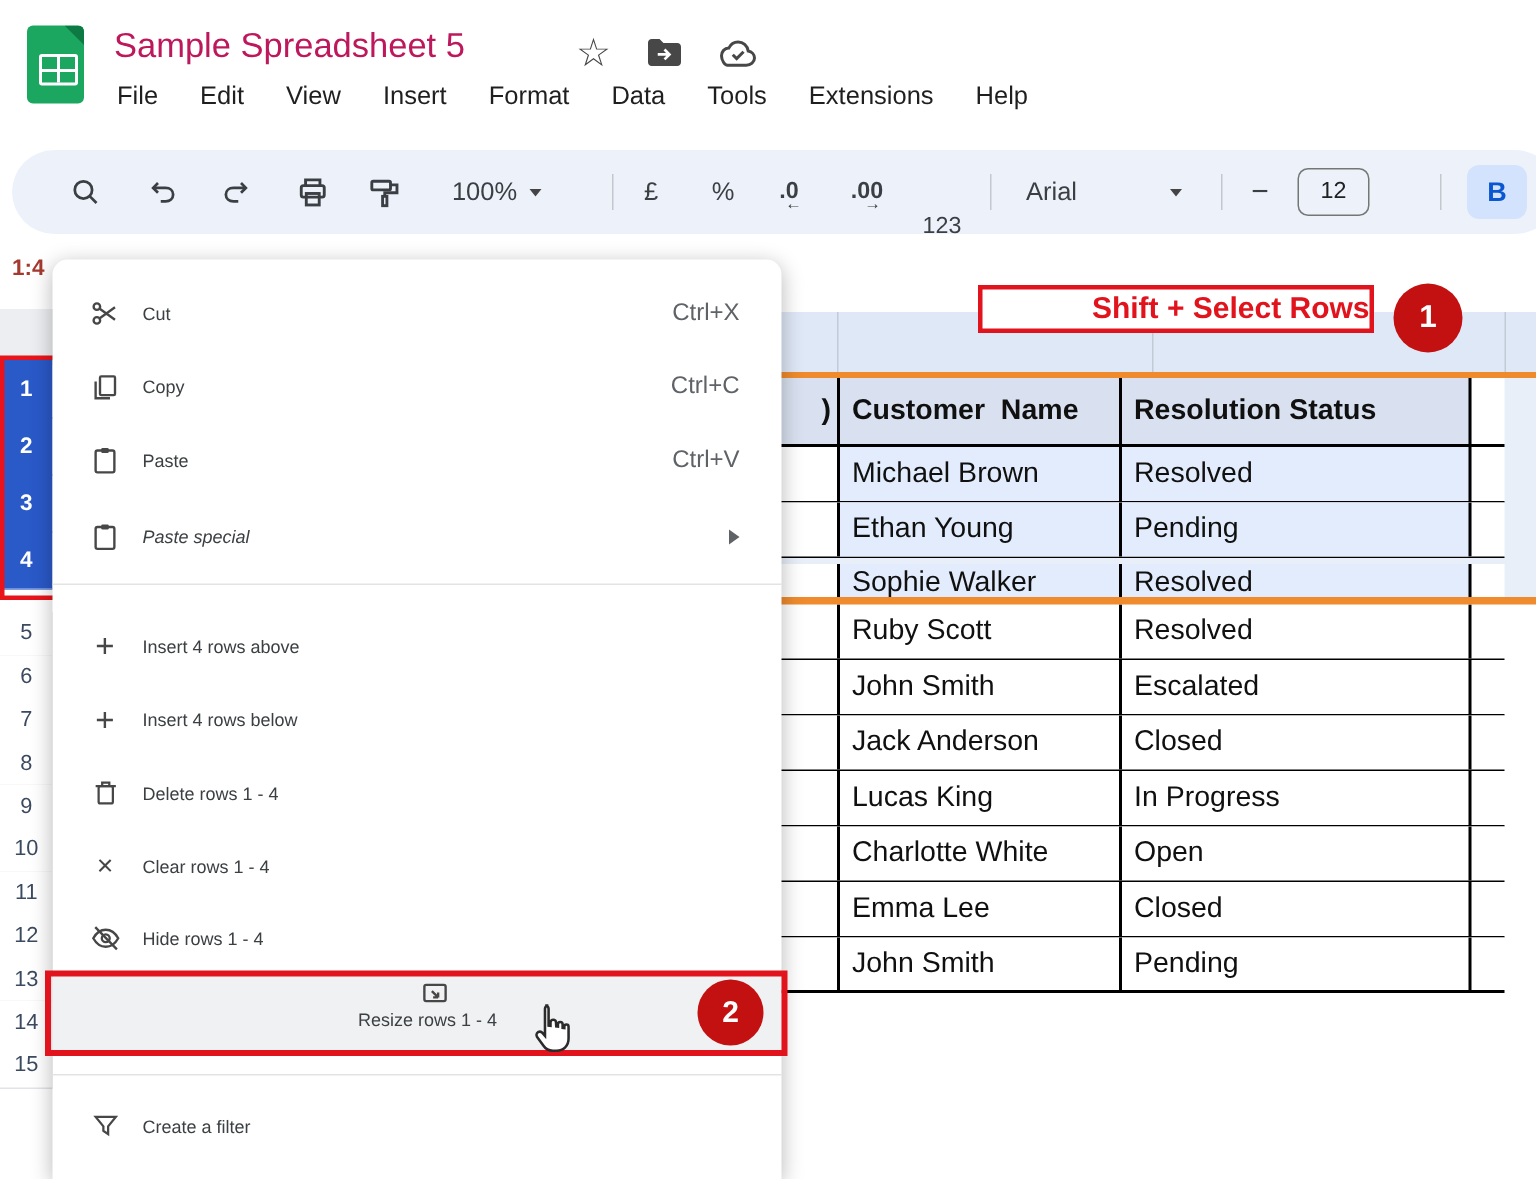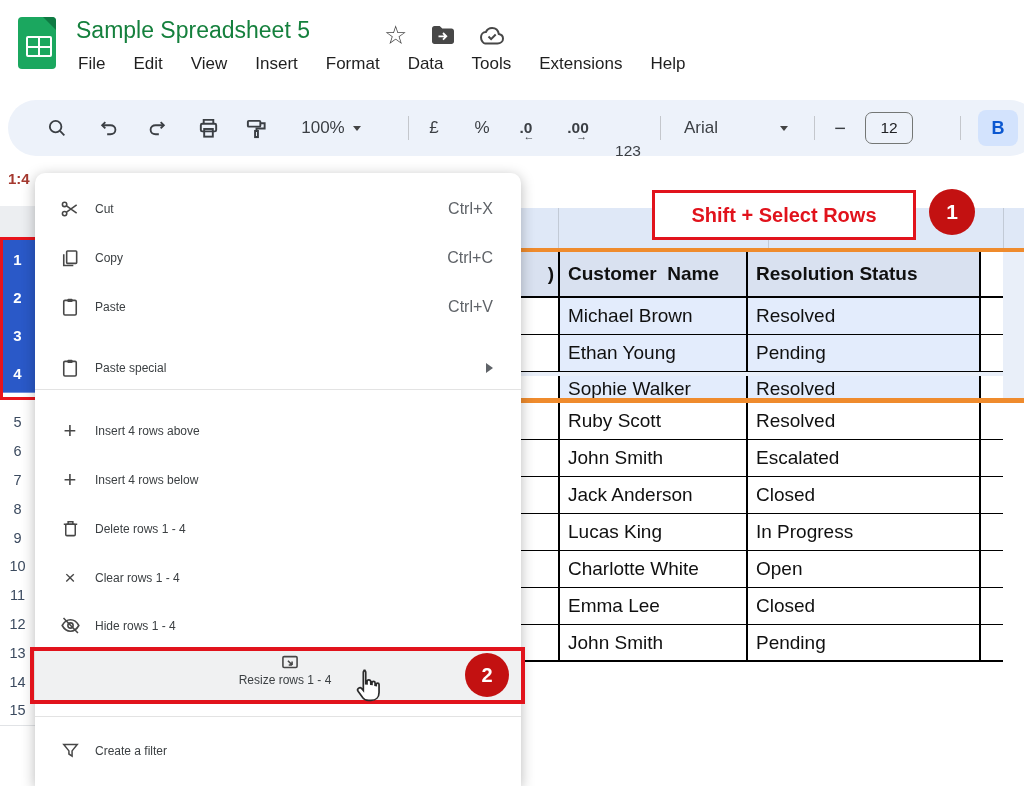--- a/index.html
+++ b/index.html
@@ -4,21 +4,21 @@
 <style>
   html,body{margin:0;padding:0;background:#fff;}
   .screen{position:relative;width:1024px;height:786px;background:#fff;overflow:hidden;
           font-family:"Liberation Sans","DejaVu Sans",sans-serif;color:#1f1f1f;}
   
   .appbar{position:absolute;left:0;top:0;width:1024px;height:96px;background:#fff;}
   .logo{position:absolute;left:18px;top:17px;width:38px;height:52px;background:#1ba75f;border-radius:4px;}
   .logo .fold{position:absolute;right:0;top:0;width:0;height:0;border-top:13px solid #0e7a43;border-left:13px solid transparent;border-top-right-radius:4px;}
   .logo .grid{position:absolute;left:8px;top:19px;width:22px;height:17px;border:2px solid #fff;border-radius:2px;
               background:linear-gradient(#fff,#fff) 50% 0/2px 100% no-repeat, linear-gradient(#fff,#fff) 0 50%/100% 2px no-repeat;}
-  .doc-title{position:absolute;left:76px;top:17px;font-size:23px;color:#15803d;}
+  .doc-title{position:absolute;left:76px;top:17px;font-size:23px;color:#be185d;}
   .title-ico{position:absolute;top:22px;color:#474747;}
   .star{left:384px;font-size:26px;line-height:26px;}
   .menubar{position:absolute;left:78px;top:54px;display:flex;gap:28px;font-size:17px;color:#1f1f1f;}
   .menubar span{cursor:default;}
   
   .toolbar{position:absolute;left:8px;top:100px;width:1030px;height:56px;background:#edf2fa;border-radius:28px;}
   .tb{position:absolute;top:0;height:56px;display:flex;align-items:center;justify-content:center;color:#3b3f44;}
   .tb svg{display:block;}
   .tb-text{font-size:17px;color:#3b3f44;}
   .tb-sep{position:absolute;top:16px;width:1px;height:24px;background:#c4c7cc;}
@@ -41,21 +41,21 @@
   .trow{position:absolute;left:520px;width:483px;display:flex;box-sizing:border-box;border-bottom:1.5px solid #000;background:#fff;font-size:19px;color:#101010;}
   .trow .c{box-sizing:border-box;display:flex;align-items:center;padding-left:8px;white-space:pre;overflow:hidden;}
   .c0{width:38px;justify-content:flex-end;padding-right:4px;}
   .c1{width:188px;border-left:2px solid #000;}
   .c2{width:235px;border-left:2px solid #000;border-right:2px solid #000;}
   .thead{font-weight:bold;}
   .thead .c{background:#d9e1f0;}
   .sel .c1,.sel .c2{background:#e3ecfc;}
   .orange{position:absolute;left:520px;width:504px;height:4px;background:#ef8b2d;z-index:6;}
   
-  .callout{position:absolute;left:652px;top:190px;width:264px;height:50px;background:#fff;border:3px solid #e1131c;box-sizing:border-box;display:flex;align-items:center;justify-content:center;z-index:7;}
+  .callout{position:absolute;left:652px;top:190px;width:264px;height:32px;background:#fff;border:3px solid #e1131c;box-sizing:border-box;display:flex;align-items:center;justify-content:flex-end;z-index:7;}
   .callout span{color:#e1131c;font-weight:bold;font-size:20px;white-space:pre;}
   .badge{position:absolute;border-radius:50%;background:#c31111;color:#fff;font-weight:bold;display:flex;align-items:center;justify-content:center;z-index:8;}
   .badge1{left:929px;top:189px;width:46px;height:46px;font-size:21px;}
   
   .ctxmenu{position:absolute;left:35px;top:173px;width:486px;height:613px;background:#fff;border-radius:10px 10px 0 0;
            box-shadow:0 3px 14px rgba(0,0,0,.28);z-index:20;}
   .mi{position:absolute;left:0;width:486px;height:49px;display:flex;align-items:center;}
   .mi .ic{width:22px;height:22px;margin-left:24px;display:flex;align-items:center;justify-content:center;color:#474747;}
   .mi .lbl{margin-left:14px;font-size:12px;color:#3c4043;}
   .mi .sc{position:absolute;right:28px;font-size:16px;color:#5f6368;}
@@ -285,21 +285,21 @@
     <div class="mi" style="top:109px;">
       <span class="ic">
         <svg width="20" height="20" viewBox="0 0 24 24" fill="none" stroke="#474747" stroke-width="1.9">
             <rect x="4.5" y="4" width="15" height="17.5" rx="1.5"></rect>
             <rect x="9" y="2" width="6" height="4" rx="1" fill="#474747" stroke="none"></rect>
           </svg>
       </span>
       <span class="lbl">Paste</span>
       <span class="sc">Ctrl+V</span>
     </div>
-    <div class="mi" style="top:170px;">
+    <div class="mi" style="top:160px;font-style:italic;">
       <span class="ic">
         <svg width="20" height="20" viewBox="0 0 24 24" fill="none" stroke="#474747" stroke-width="1.9">
             <rect x="4.5" y="4" width="15" height="17.5" rx="1.5"></rect>
             <rect x="9" y="2" width="6" height="4" rx="1" fill="#474747" stroke="none"></rect>
           </svg>
       </span>
       <span class="lbl">Paste special</span>
       <span class="subarrow"></span>
     </div>
     <div class="mdiv" style="top:216px;"></div>

